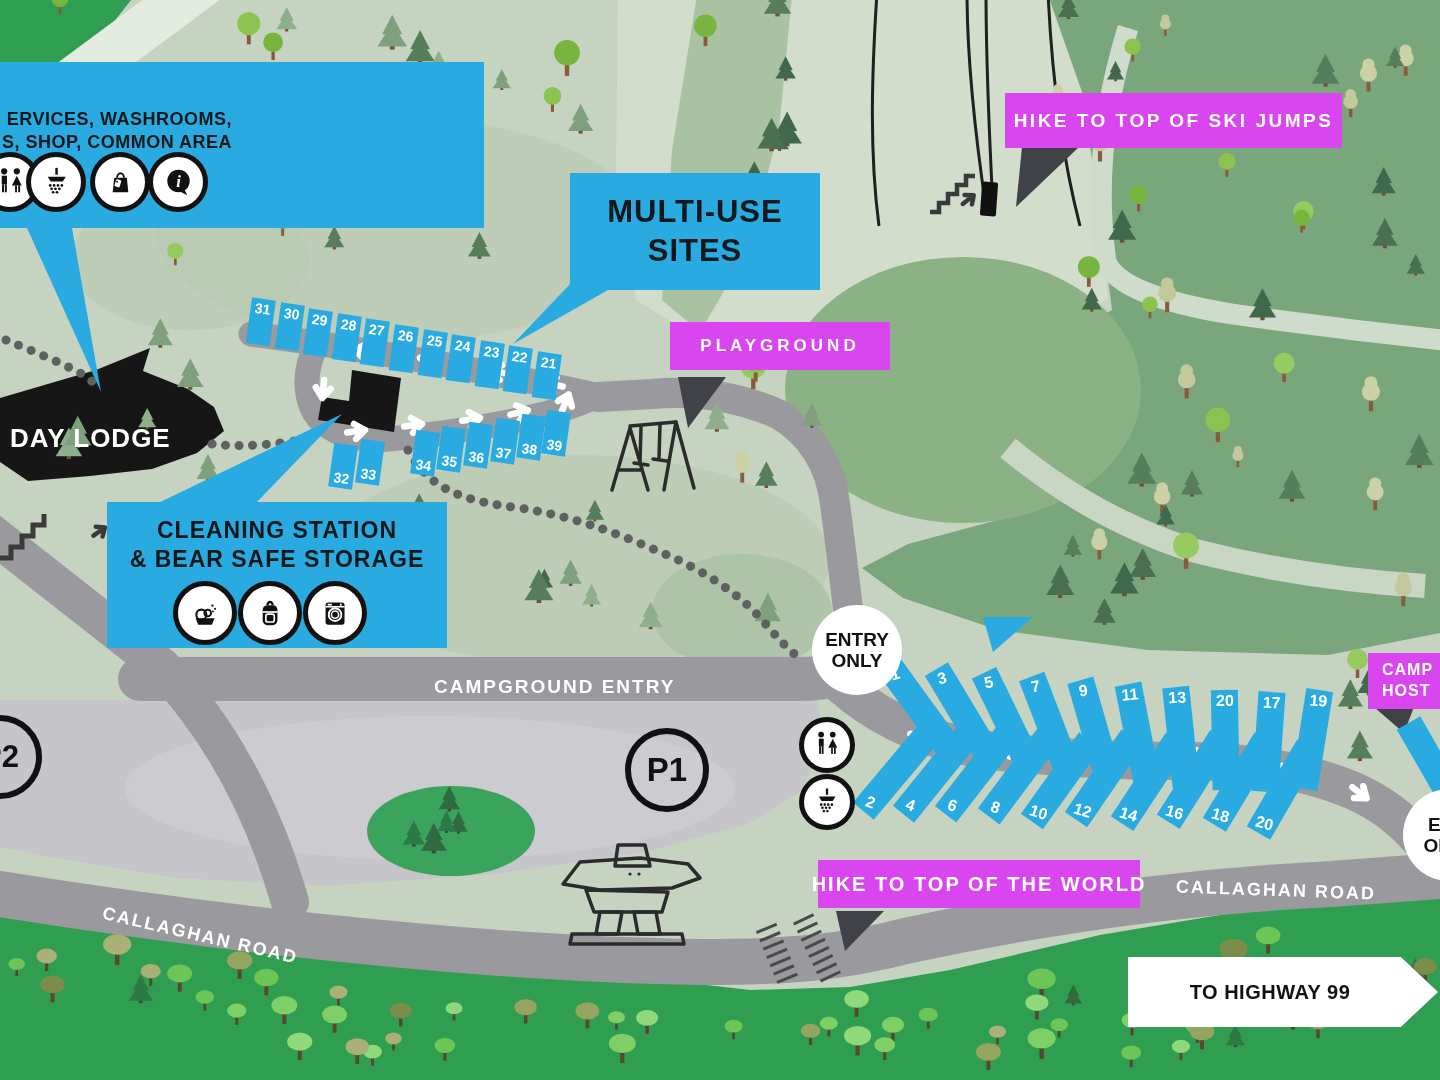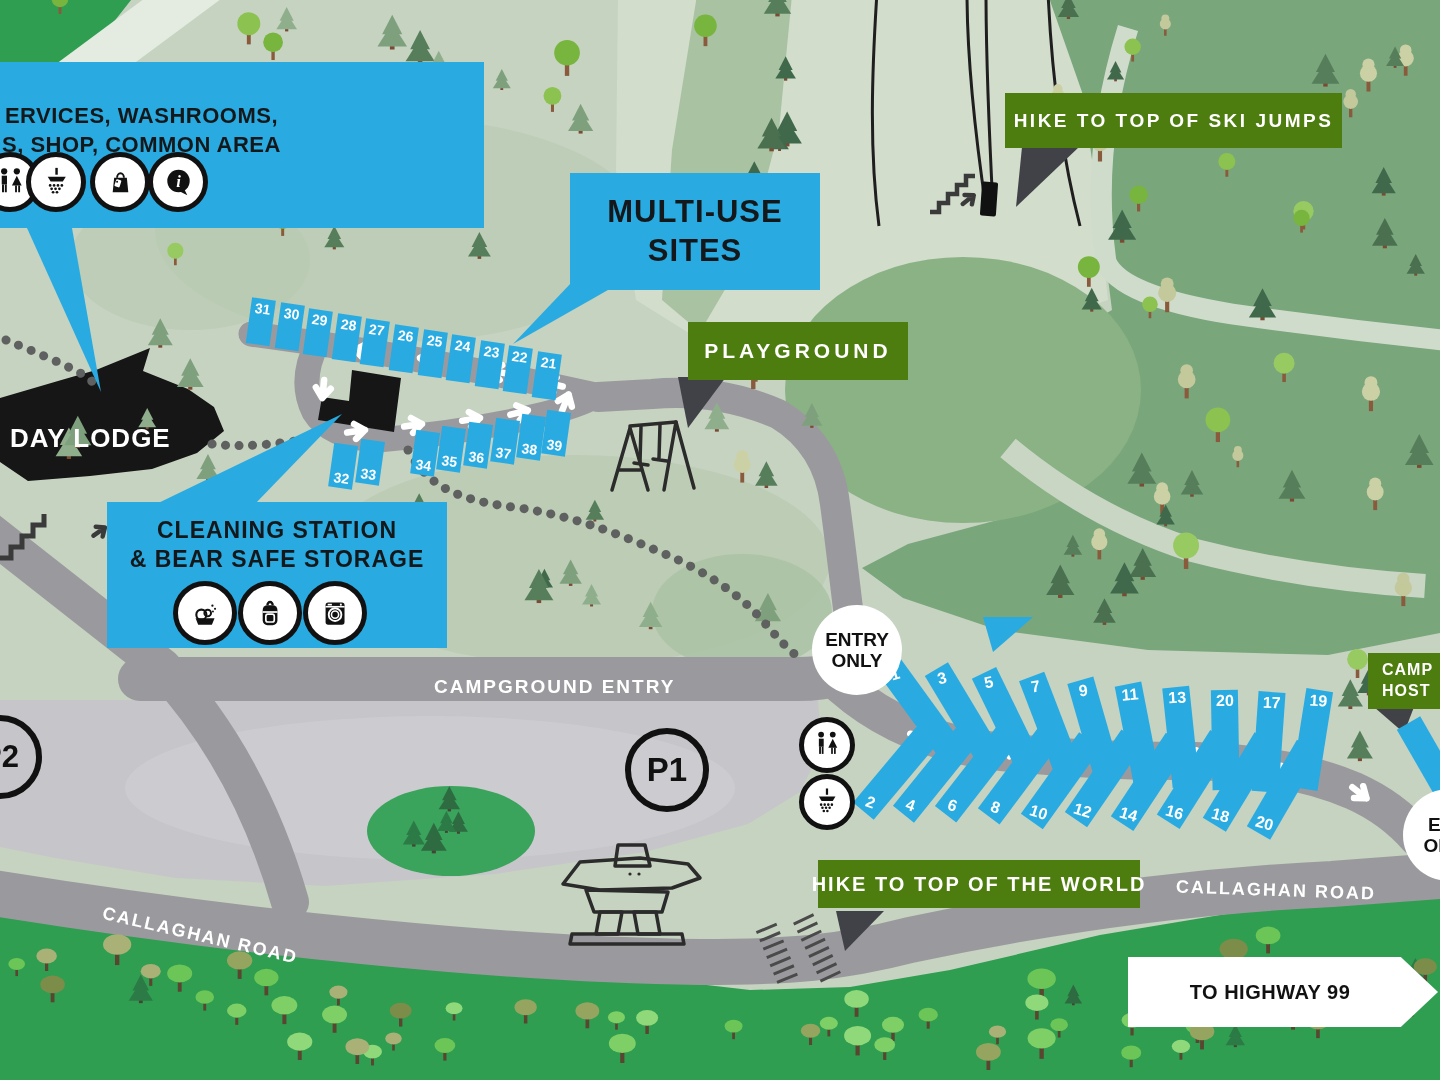--- a/index.html
+++ b/index.html
@@ -9,21 +9,21 @@
   #sites{position:absolute;left:0;top:0;width:100%;height:100%;z-index:2}
   .site{position:absolute;background:#29abe2;color:#fff;font-weight:bold;display:flex;justify-content:center;line-height:1}
   .site.numtop{align-items:flex-start}
   .site.numbot{align-items:flex-end}
   .site.mu{font-size:14px}
   .site.rv{font-size:16px}
   .site span{display:block;padding:3px 0}
   .co{position:absolute;z-index:3;font-weight:bold;display:flex;flex-direction:column;align-items:center;justify-content:center;
       text-align:center;white-space:nowrap}
   .co.blue{background:#29abe2;color:#14181a}
-  .co.dark{background:#4d7c0f;color:#fff}
+  .co.dark{background:#d946ef;color:#fff}
   .circle{position:absolute;z-index:3;border-radius:50%;display:flex;flex-direction:column;align-items:center;justify-content:center;
       font-weight:bold;color:#111;line-height:1.12}
   .circle.white{background:#fff}
   .circle.ring{background:transparent;border:6px solid #111}
   .circle-icon{position:absolute;z-index:3;background:#fff;border:5px solid #111;border-radius:50%;
       display:flex;align-items:center;justify-content:center}
   .circle-icon svg{width:78%;height:78%}
   .roadlabel{position:absolute;z-index:3;color:#fff;font-weight:bold;letter-spacing:2px;font-size:19px;white-space:nowrap}
   .daylodge{position:absolute;z-index:3;color:#fff;font-weight:bold;font-size:26px;letter-spacing:1px;white-space:nowrap}
   .sign{position:absolute;z-index:3;background:#fff;color:#111;font-weight:bold;display:flex;align-items:center;justify-content:center}
@@ -723,30 +723,30 @@
       </div>
       <div class="site numbot rv" style="left: 1204.5px; top: 726px; width: 27px; height: 100px; transform-origin: 13.5px 92px; transform: rotate(31.2deg);">
         <span style="transform: rotate(-15.6deg);">18</span>
       </div>
       <div class="site numbot rv" style="left: 1248.5px; top: 734px; width: 27px; height: 100px; transform-origin: 13.5px 92px; transform: rotate(30.1deg);">
         <span style="transform: rotate(-15.05deg);">20</span>
       </div>
     </div>
 
   <div class="co blue" style="left:-170px;top:62px;width:482px;height:166px;align-items:flex-start;padding-left:172px;box-sizing:content-box">
-    <div style="font-size:22px;letter-spacing:0.5px;line-height:1.3;text-align:center;margin-top:-28px">
+    <div style="font-size:18px;letter-spacing:0.5px;line-height:1.3;text-align:right;margin-top:-28px">
       <div>ERVICES, WASHROOMS,</div>
       <div>S, SHOP, COMMON AREA</div>
     </div>
   </div>
   <div class="co blue" style="left:570px;top:173px;width:250px;height:117px;font-size:31px;letter-spacing:1px;line-height:1.25">
     <div>MULTI-USE</div>
     <div>SITES</div>
   </div>
-  <div class="co dark" style="left:688px;top:322px;width:220px;height:58px;font-size:21px;letter-spacing:4px">
+  <div class="co dark" style="left:670px;top:322px;width:220px;height:48px;font-size:17px;letter-spacing:4px">
     <div>PLAYGROUND</div>
   </div>
   <div class="co dark" style="left:1005px;top:93px;width:337px;height:55px;font-size:19px;letter-spacing:2.5px">
     <div>HIKE TO TOP OF SKI JUMPS</div>
   </div>
   <div class="co blue" style="left:107px;top:502px;width:340px;height:146px;font-size:23px;letter-spacing:1px;line-height:1.25;justify-content:flex-start;padding-top:14px;box-sizing:border-box">
     <div>CLEANING STATION</div>
     <div>&amp; BEAR SAFE STORAGE</div>
   </div>
   <div class="co dark" style="left:1368px;top:653px;width:86px;height:56px;font-size:16px;letter-spacing:1px;line-height:1.3;align-items:flex-start;padding-left:14px;box-sizing:border-box">

